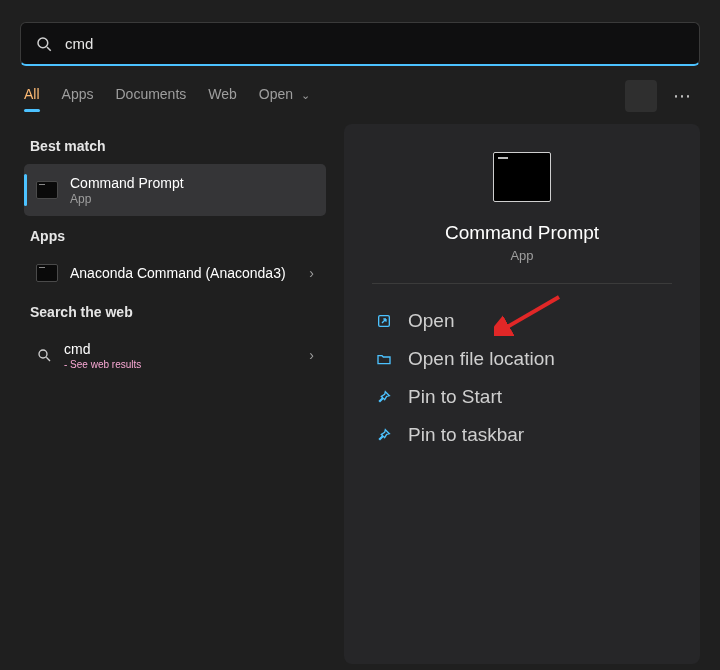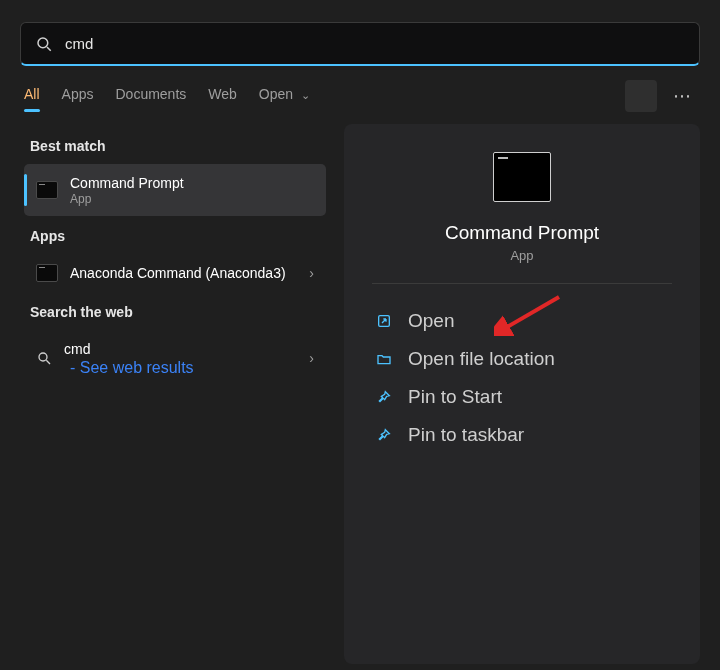--- a/index.html
+++ b/index.html
@@ -134,21 +134,21 @@
     }
     .result-texts { display: flex; flex-direction: column; }
     .result-title { font-size: 14px; color: #fff; line-height: 1.3; }
     .result-sub { font-size: 12px; color: #9e9e9e; }
     .chevron {
       margin-left: auto;
       color: #9e9e9e;
       font-size: 14px;
     }
     .search-line .result-title { font-size: 14px; color: #fff; }
-    .search-line .sub { color: #3b82f6; font-size: 16px; margin-left: 6px; }
+    .search-line .sub { color: #f9a8d4; font-size: 10px; margin-left: 0; }
     .right-panel {
       flex: 1;
       background: #262628;
       border-radius: 8px;
       margin-right: 20px;
       padding: 28px 28px 20px 28px;
       display: flex;
       flex-direction: column;
       align-items: center;
       position: relative;

